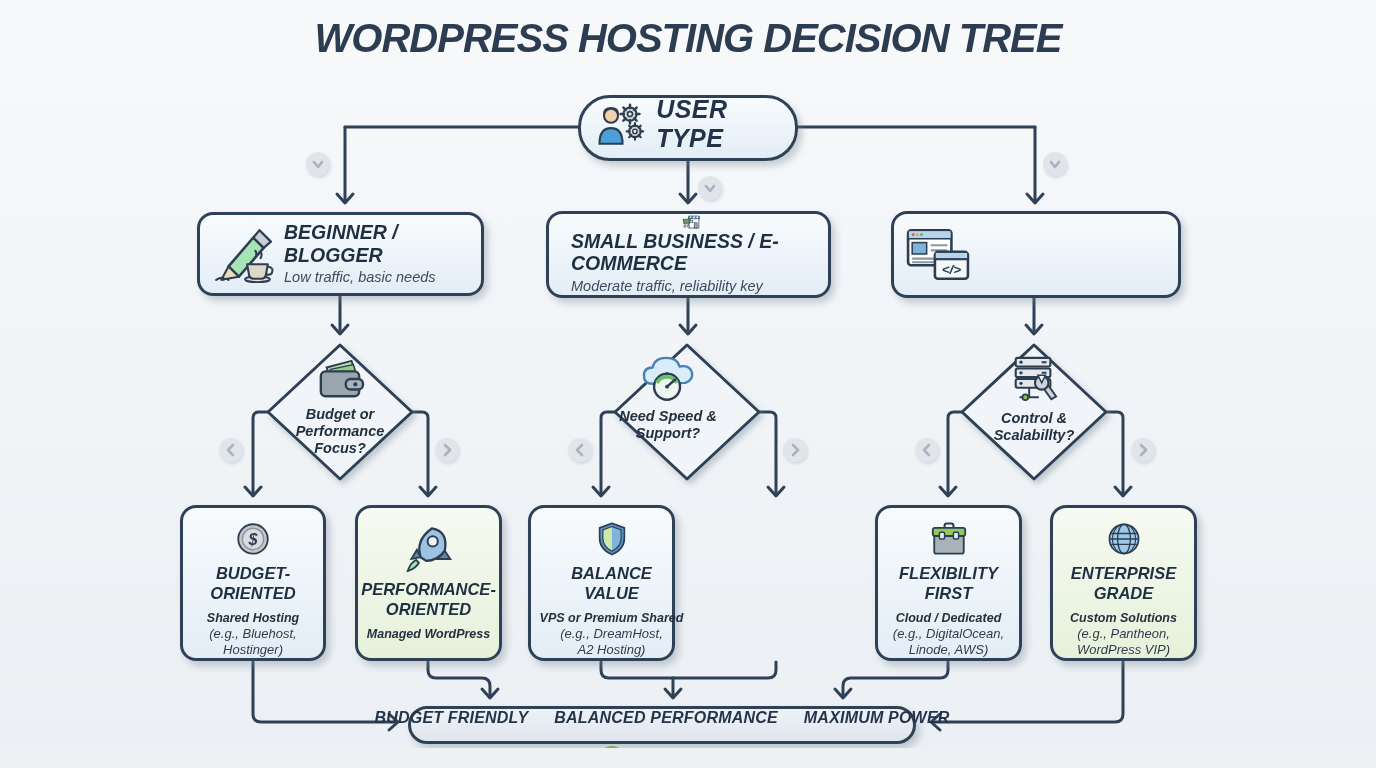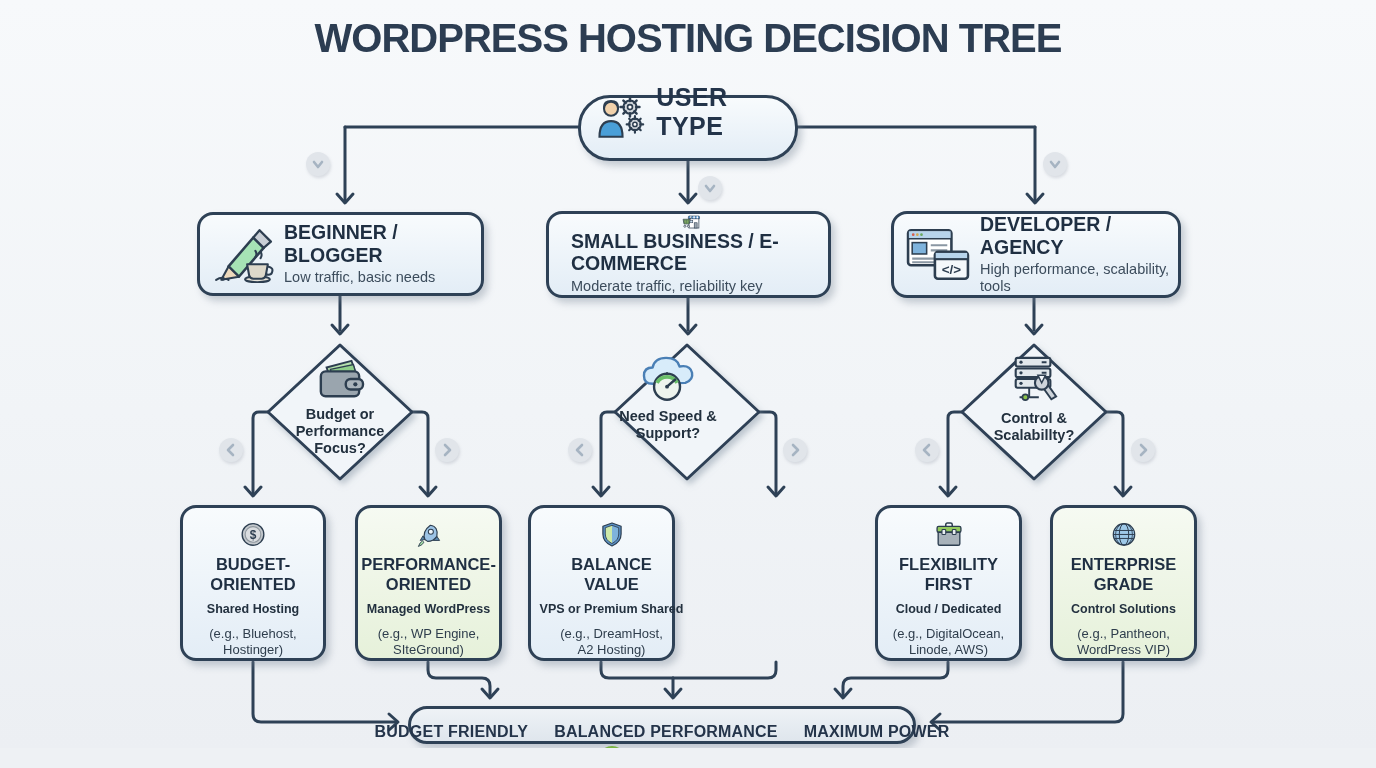--- a/index.html
+++ b/index.html
@@ -1,40 +1,40 @@
 <!DOCTYPE html>
 <html><head>
 <meta charset="utf-8">
 <style>
   html,body{margin:0;padding:0;background:#eef1f4;}
   .canvas{position:relative;width:1376px;height:748px;overflow:hidden;
     background:linear-gradient(180deg,#f7f9fb 0%,#f1f4f7 55%,#eceff3 100%);
-    font-family:"Liberation Sans","DejaVu Sans",sans-serif;color:#2c3d52;}
+    font-family:"Liberation Sans","DejaVu Sans",sans-serif;color:#2c3d52;font-style:italic;}
   .abs{position:absolute;}
   .title{left:0;top:16px;width:100%;text-align:center;font-size:40px;font-weight:700;
     letter-spacing:-1px;color:#2c3d52;z-index:2;}
   svg.overlay{position:absolute;left:0;top:0;z-index:1;}
   .node{position:absolute;z-index:2;border:3px solid #2e4156;
     background:linear-gradient(180deg,#f8fbfd 0%,#e3edf6 100%);
     box-shadow:4px 5px 7px rgba(120,135,150,.38);box-sizing:border-box;}
   .node.green{background:linear-gradient(180deg,#f6faf2 0%,#e6f1da 100%);}
-  .root-node{border-radius:32px;display:flex;align-items:flex-end;padding:0 10px 17px 16px;}
+  .root-node{border-radius:32px;display:flex;align-items:center;padding:0 10px 8px 16px;}
   .root-label{font-size:25px;font-weight:700;color:#23344a;margin-left:8px;letter-spacing:.5px;}
   .branch{border-radius:16px;display:flex;align-items:center;padding:0 8px 0 12px;}
   .branch .txt{flex:1;padding-left:10px;}
   .branch .t{font-size:19.5px;font-weight:700;color:#1f2f42;line-height:1.15;}
   .branch .s{font-size:14.5px;color:#3c4c5c;line-height:1.2;margin-top:3px;}
   .dcontent{position:absolute;z-index:2;display:flex;flex-direction:column;align-items:center;text-align:center;}
   .dq{font-size:14.5px;font-weight:700;color:#22303e;line-height:1.18;margin-top:4px;}
   .leaf{border-radius:16px;display:flex;flex-direction:column;align-items:center;
     text-align:center;padding:14px 4px 0 4px;}
   .leaf .lt{font-size:16.5px;font-weight:700;color:#1f2f42;line-height:1.2;margin-top:8px;}
   .leaf .ty{font-size:12.5px;font-weight:700;color:#23313f;margin-top:7px;white-space:nowrap;}
-  .leaf .ex{font-size:13px;color:#2e3d4c;line-height:1.25;margin-top:10px;}
-  .bar{border-radius:20px;display:flex;align-items:flex-end;justify-content:center;z-index:2;
+  .leaf .ex{font-size:13px;color:#2e3d4c;line-height:1.25;margin-top:1px;}
+  .bar{border-radius:20px;display:flex;align-items:flex-start;justify-content:center;z-index:2;
     background:linear-gradient(180deg,#eef2f6,#dfe6ed);}
   .bar .seg{font-size:16px;font-weight:700;color:#24344a;letter-spacing:.2px;white-space:nowrap;}
   .bar .div{width:2.5px;height:21px;background:#2e4156;margin:0 13px;}
   .chev{position:absolute;width:24px;height:24px;border-radius:50%;background:#e1e5ea;
     z-index:3;display:flex;align-items:center;justify-content:center;box-shadow:1px 2px 3px rgba(130,140,155,.25);}
   .logo{position:absolute;z-index:2;display:flex;align-items:center;top:748px;}
   .logo .lt1{font-size:21px;font-weight:700;color:#3b3b55;margin-left:6px;letter-spacing:.2px;}
   .logo .lt2{font-size:22px;font-weight:700;color:#27313c;margin-left:7px;}
   .logo .lt3{font-size:26px;font-weight:800;color:#5333ed;letter-spacing:.5px;}
 </style>
@@ -165,24 +165,20 @@
       <circle cx="7" cy="7.3" r="1.3" fill="#d65f4f"></circle>
         <circle cx="11" cy="7.3" r="1.3" fill="#d6a94f"></circle>
         <circle cx="15" cy="7.3" r="1.3" fill="#6aa85f"></circle>
       <rect x="6" y="15" width="14" height="11" fill="#7fb3dc" stroke="#2d3e50" stroke-width="1.5"></rect>
       <path d="M24 17.5 H40 M24 22.5 H40 M6 30.5 H40 M6 34 H28" stroke="#8a97a3" stroke-width="2"></path>
       <rect x="28" y="24" width="32" height="26" rx="3" fill="#f4f8fb" stroke="#2d3e50" stroke-width="2.5"></rect>
       <path d="M28 31 H60" stroke="#2d3e50" stroke-width="2"></path>
       <rect x="28.8" y="25" width="30.4" height="5" fill="#b7d4ec"></rect>
       <text x="44" y="45" text-anchor="middle" font-size="13" font-weight="bold" fill="#2d3e50">&lt;/&gt;</text>
     </svg>
-    <div class="txt">
-      <div class="t">DEVELOPER / AGENCY</div>
-      <div class="s">High performance, scalability, tools</div>
-    </div>
   </div>
 
   <div class="dcontent" style="left:276px;top:356px;width:128px;">
     <svg width="54" height="46" viewBox="0 0 56 48">
       <polygon points="14,12 40,5 43,14 17,21" fill="#b5e0ae" stroke="#2d3e50" stroke-width="2"></polygon>
       <polygon points="18,14 42,9 44,16 20,22" fill="#8fcf8a" stroke="#2d3e50" stroke-width="1.5"></polygon>
       <rect x="8" y="16" width="40" height="26" rx="5" fill="#9aa5ae" stroke="#2d3e50" stroke-width="2.5"></rect>
       <rect x="34" y="24" width="18" height="11" rx="5" fill="#aab4bc" stroke="#2d3e50" stroke-width="2.5"></rect>
       <circle cx="44" cy="29.5" r="2.2" fill="#2d3e50"></circle>
     </svg>
@@ -233,21 +229,20 @@
   <div class="node leaf green" style="left:355px;top:505px;width:147px;height:156px;">
     <svg width="50" height="50" viewBox="0 0 54 54">
       <path d="M13 41 Q7 44 4 53 Q13 50 16 44 Z" fill="#a9e6a9" stroke="#2d3e50" stroke-width="2"></path>
       <polygon points="18,38 8,40 14,30" fill="#5a87ad" stroke="#2d3e50" stroke-width="2"></polygon>
       <polygon points="44,31 50,40 36,40" fill="#5a87ad" stroke="#2d3e50" stroke-width="2"></polygon>
       <path d="M18 38 Q12 20 30 7 Q48 10 44 31 Q36 42 24 42 Z" fill="#9cc3e5" stroke="#2d3e50" stroke-width="2.5" stroke-linejoin="round"></path>
       <circle cx="31" cy="21" r="5.5" fill="#eef4f9" stroke="#2d3e50" stroke-width="2.2"></circle>
     </svg>
     <div class="lt">PERFORMANCE-ORIENTED</div>
     <div class="ty">Managed WordPress</div>
-    <div class="ex">(e.g., WP Engine, SIteGround)</div>
   </div>
 
   <div class="node leaf" style="left:528px;top:505px;width:147px;height:156px;padding-left:24px;">
     <svg width="44" height="50" viewBox="0 0 46 52">
       <path d="M23 2 L42 9 V25 Q42 42 23 50 Q4 42 4 25 V9 Z" fill="#5b93c9" stroke="#2d3e50" stroke-width="2.5" stroke-linejoin="round"></path>
       <path d="M23 7 L9 12 V25 Q9 38 23 45 Z" fill="#cde9a9"></path>
       <path d="M23 7 L37 12 V25 Q37 38 23 45 Z" fill="#7fb3dc"></path>
       <path d="M23 7 L37 12 V25 Q37 38 23 45 Q9 38 9 25 V12 Z" fill="none" stroke="#2d3e50" stroke-width="1.8"></path>
     </svg>
     <div class="lt">BALANCE VALUE</div>
@@ -270,21 +265,21 @@
   </div>
 
   <div class="node leaf green" style="left:1050px;top:505px;width:147px;height:156px;">
     <svg width="48" height="48" viewBox="0 0 50 50">
       <circle cx="25" cy="25" r="21.5" fill="#9ec9e8" stroke="#2d3e50" stroke-width="2.5"></circle>
       <ellipse cx="25" cy="25" rx="9.5" ry="21.5" fill="none" stroke="#2d3e50" stroke-width="2"></ellipse>
       <ellipse cx="25" cy="25" rx="17" ry="21.5" fill="none" stroke="#2d3e50" stroke-width="1.6"></ellipse>
       <path d="M6 17 H44 M3.5 25 H46.5 M6 33 H44" stroke="#2d3e50" stroke-width="2"></path>
     </svg>
     <div class="lt">ENTERPRISE GRADE</div>
-    <div class="ty">Control Solutions</div>
+    <div class="ty">Custom Solutions</div>
     <div class="ex">(e.g., Pantheon, WordPress VIP)</div>
   </div>
 
   <div class="node bar" style="left:408px;top:706px;width:508px;height:38px;">
     <span class="seg">BUDGET FRIENDLY</span>
     <span class="div"></span>
     <span class="seg">BALANCED PERFORMANCE</span>
     <span class="div"></span>
     <span class="seg">MAXIMUM POWER</span>
   </div>

